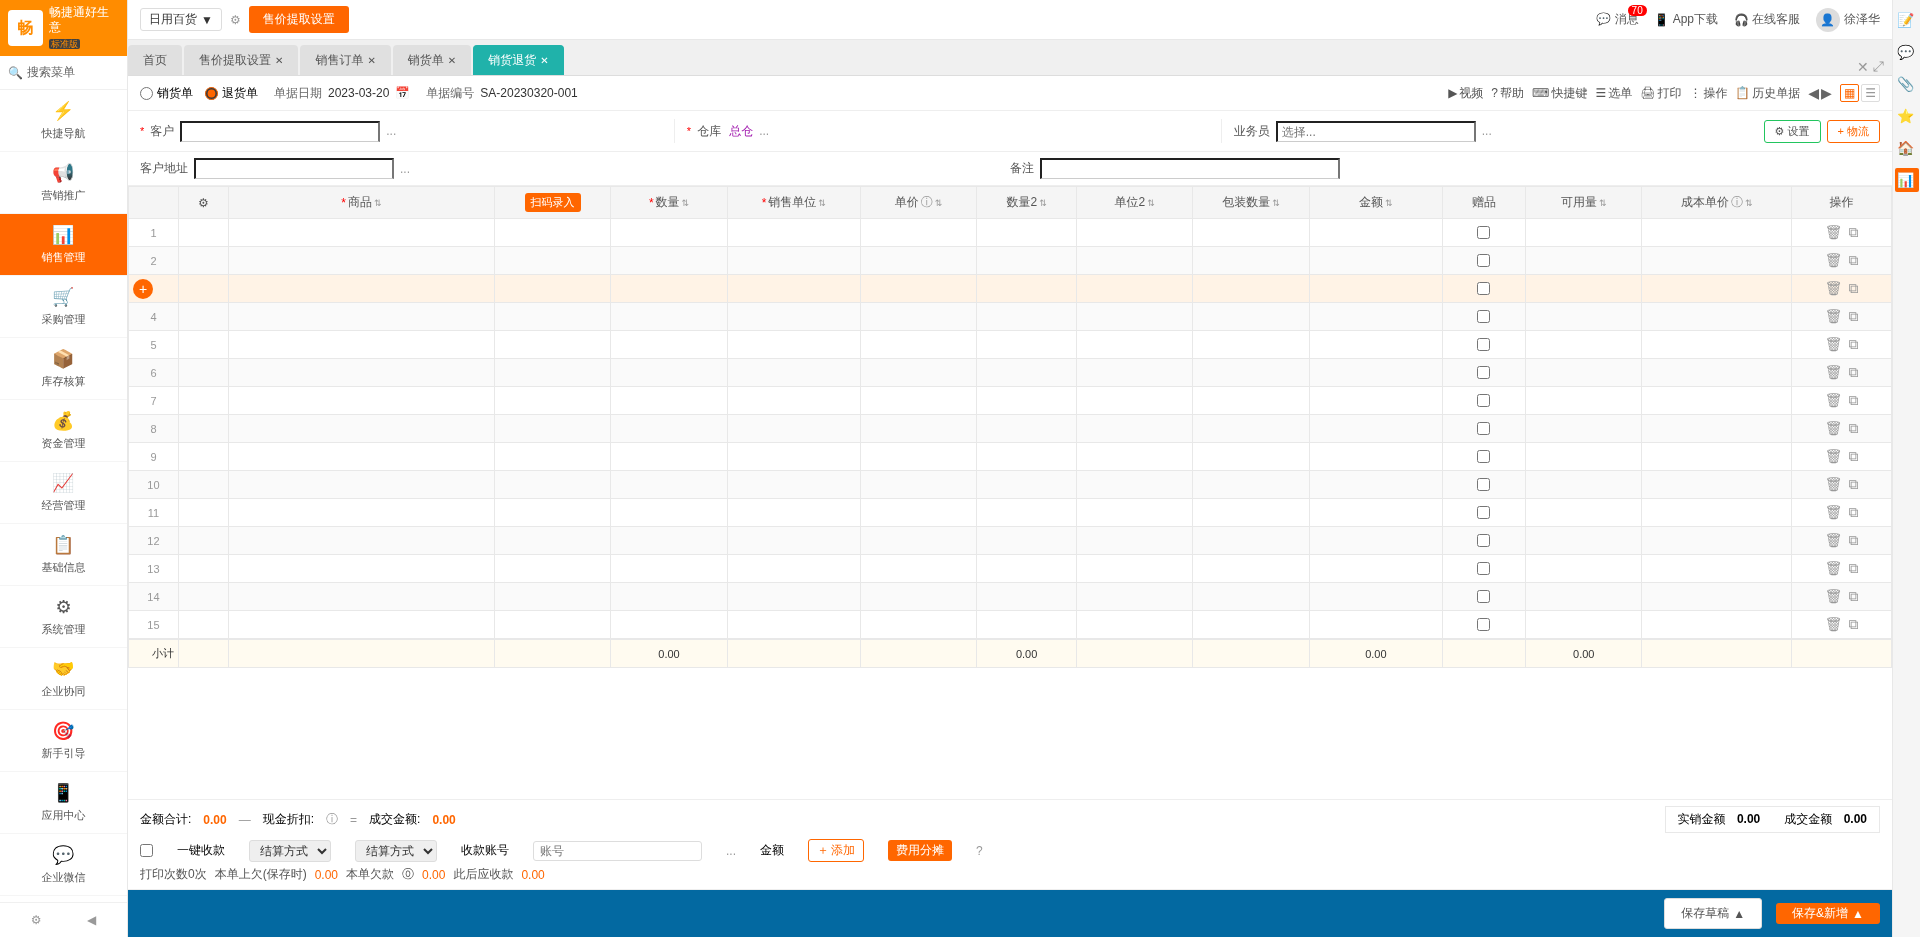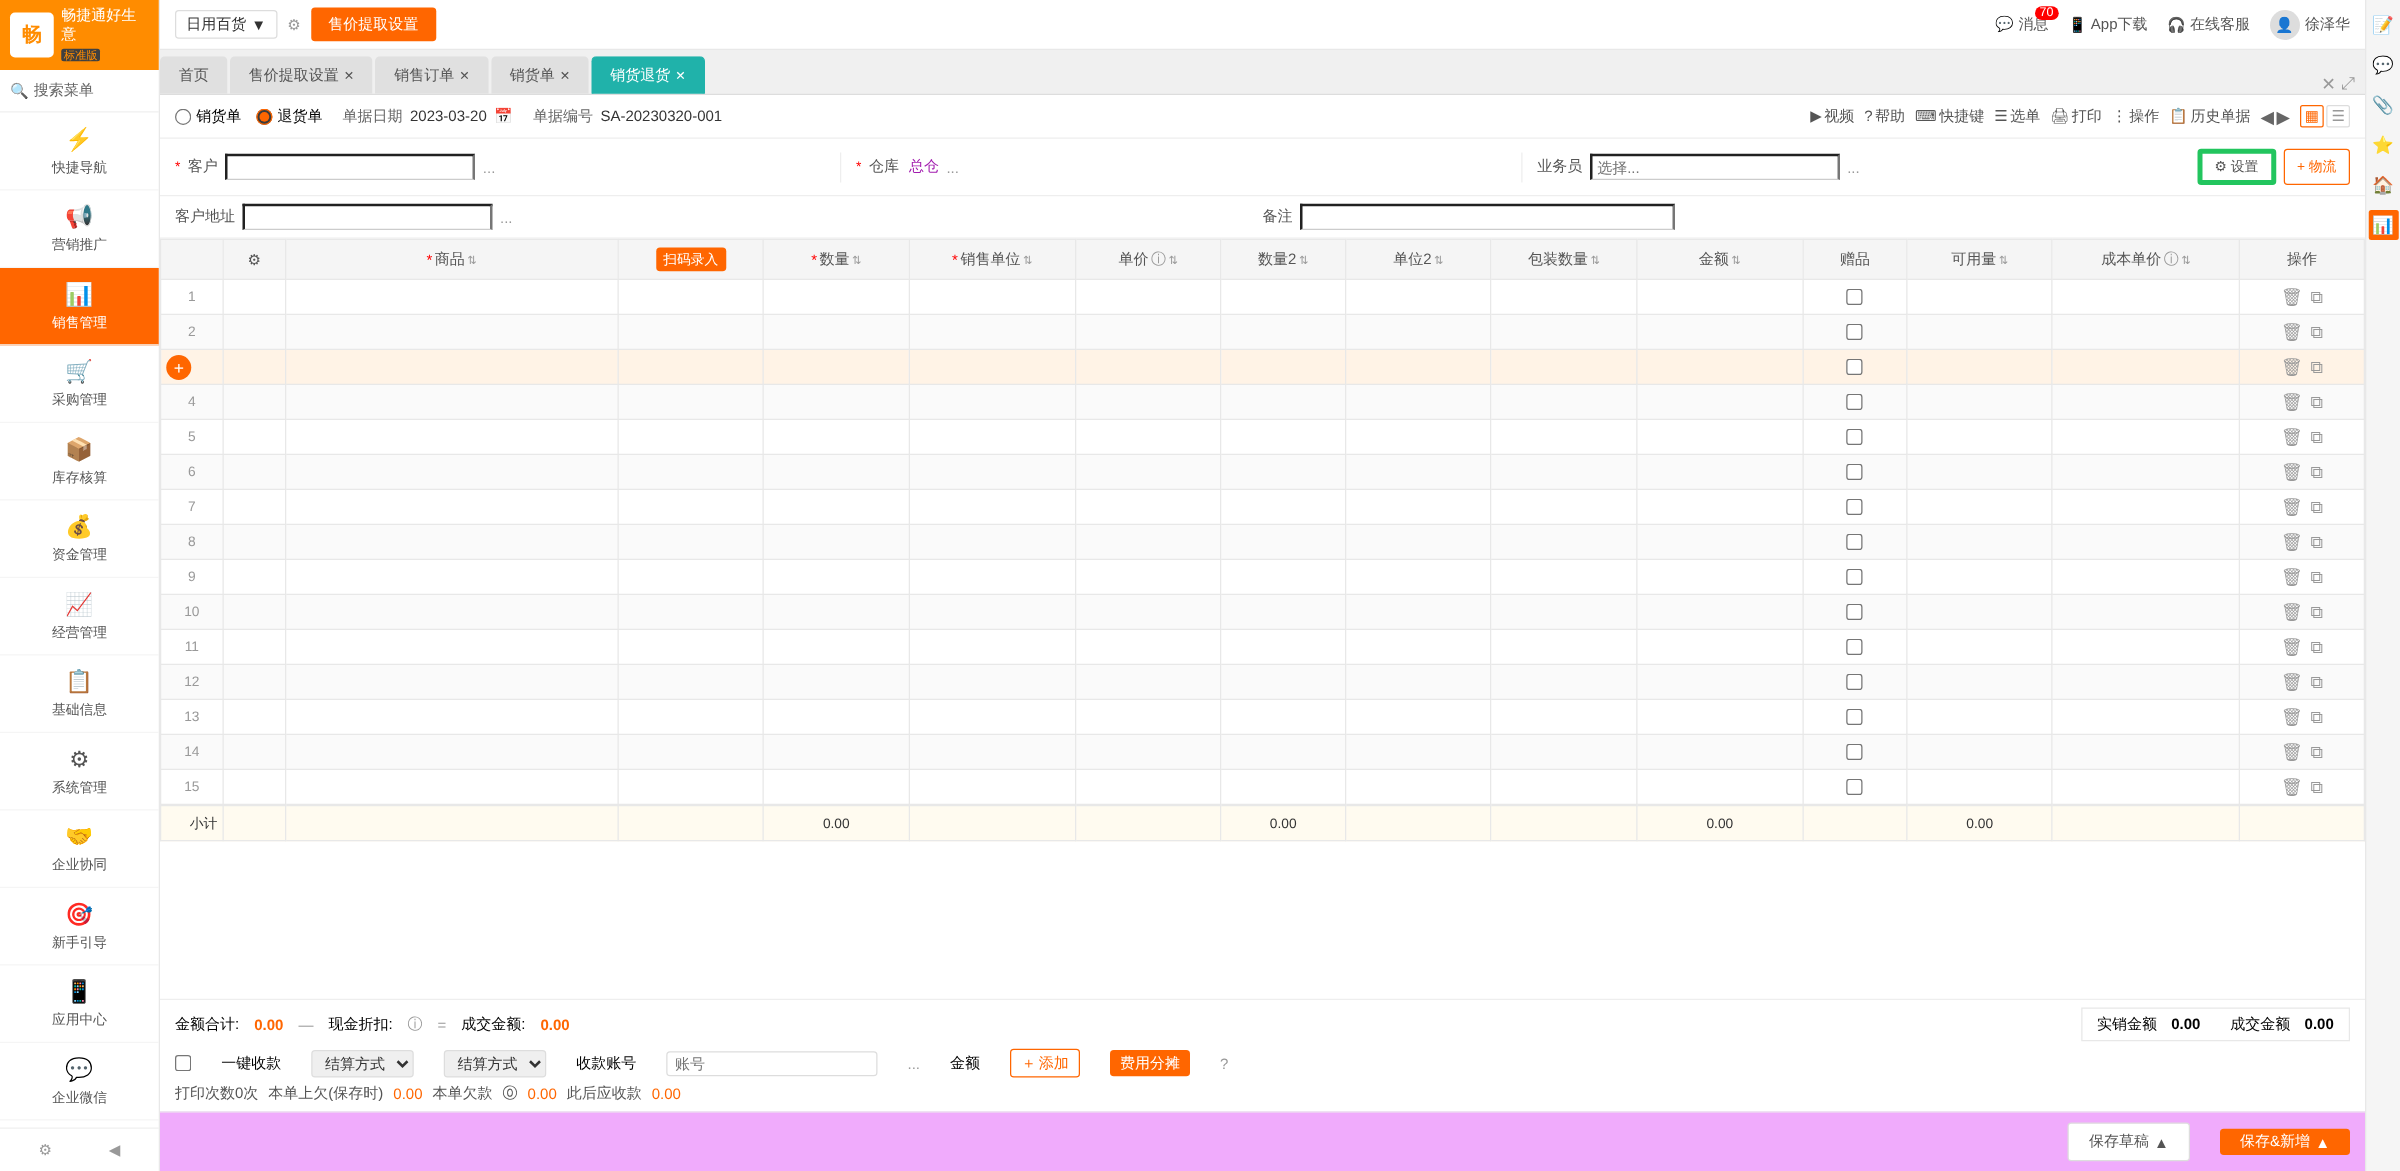--- a/index.html
+++ b/index.html
@@ -53,21 +53,21 @@
     .toolbar-icons span { cursor: pointer; display: flex; align-items: center; gap: 2px; }
 
     
     .form-fields { padding: 8px 12px; border-bottom: 1px solid #eee; display: flex; align-items: center; gap: 0; flex-shrink: 0; }
     .field-group { display: flex; align-items: center; gap: 6px; flex: 1; }
     .field-label { color: #f00; font-size: 11px; }
     .field-label-text { color: #555; white-space: nowrap; }
     .field-input { border-bottom: 1px solid #ccc; min-width: 120px; padding: 2px 4px; color: #333; flex: 1; max-width: 200px; }
     .field-dots { color: #999; cursor: pointer; }
     .field-divider { width: 1px; height: 24px; background: #eee; margin: 0 12px; }
-    .btn-settings { background: #fff; border: 4px solid #22c55e; padding: 3px 10px; border-radius: 3px; cursor: pointer; color: #555; font-size: 11px; margin-left: 8px; }
+    .btn-settings { background: #fff; border: 1px solid #22c55e; padding: 3px 10px; border-radius: 3px; cursor: pointer; color: #555; font-size: 11px; margin-left: 8px; }
     .btn-logistics { background: #fff; border: 1px solid #ff6600; color: #ff6600; padding: 3px 10px; border-radius: 3px; cursor: pointer; font-size: 11px; }
 
     
     .form-address { padding: 6px 12px; border-bottom: 1px solid #eee; display: flex; align-items: center; flex-shrink: 0; }
     .address-field { display: flex; align-items: center; gap: 6px; flex: 1; }
     .address-input { border-bottom: 1px solid #ccc; min-width: 200px; padding: 2px 4px; }
     .remark-field { display: flex; align-items: center; gap: 6px; flex: 1; }
     .remark-input { border-bottom: 1px solid #ccc; min-width: 300px; padding: 2px 4px; }
 
     
@@ -99,21 +99,21 @@
     .bottom-row2 { display: flex; align-items: center; gap: 24px; }
     .checkbox-small { accent-color: #ff6600; }
     .bottom-select { border: 1px solid #ddd; padding: 2px 6px; border-radius: 3px; color: #333; }
     .bottom-input { border: 1px solid #ddd; padding: 2px 6px; border-radius: 3px; min-width: 80px; color: #333; }
     .add-btn-small { background: #fff; border: 1px solid #ff6600; color: #ff6600; padding: 2px 8px; border-radius: 3px; cursor: pointer; display: flex; align-items: center; gap: 2px; }
     .fee-btn { background: #ff6600; color: #fff; border: none; padding: 2px 8px; border-radius: 3px; cursor: pointer; }
 
     .bottom-row3 { display: flex; align-items: center; gap: 8px; color: #555; margin-top: 4px; }
 
     
-    .action-btns { display: flex; align-items: center; gap: 24px; padding: 8px 12px; border-top: 1px solid #eee; justify-content: flex-end; background: #f0abfc; flex-shrink: 0; }
+    .action-btns { display: flex; align-items: center; gap: 14px; padding: 8px 12px; border-top: 1px solid #eee; justify-content: flex-end; background: #0369a1; flex-shrink: 0; }
     .btn-save-draft { background: #fff; border: 1px solid #ddd; padding: 6px 16px; border-radius: 3px; cursor: pointer; color: #555; display: flex; align-items: center; gap: 4px; }
     .btn-save-new { background: #ff6600; color: #fff; border: none; padding: 2px 16px; border-radius: 3px; cursor: pointer; display: flex; align-items: center; gap: 4px; }
 
     
     .right-panel { width: 28px; background: #f5f5f5; border-left: 1px solid #e8e8e8; display: flex; flex-direction: column; align-items: center; padding: 8px 0; gap: 8px; flex-shrink: 0; }
     .right-panel-icon { width: 24px; height: 24px; display: flex; align-items: center; justify-content: center; cursor: pointer; color: #999; font-size: 14px; }
     .right-panel-icon.active { background: #ff6600; color: #fff; border-radius: 2px; }
 
     .th-wrap { display: flex; align-items: center; justify-content: center; gap: 2px; }
 

